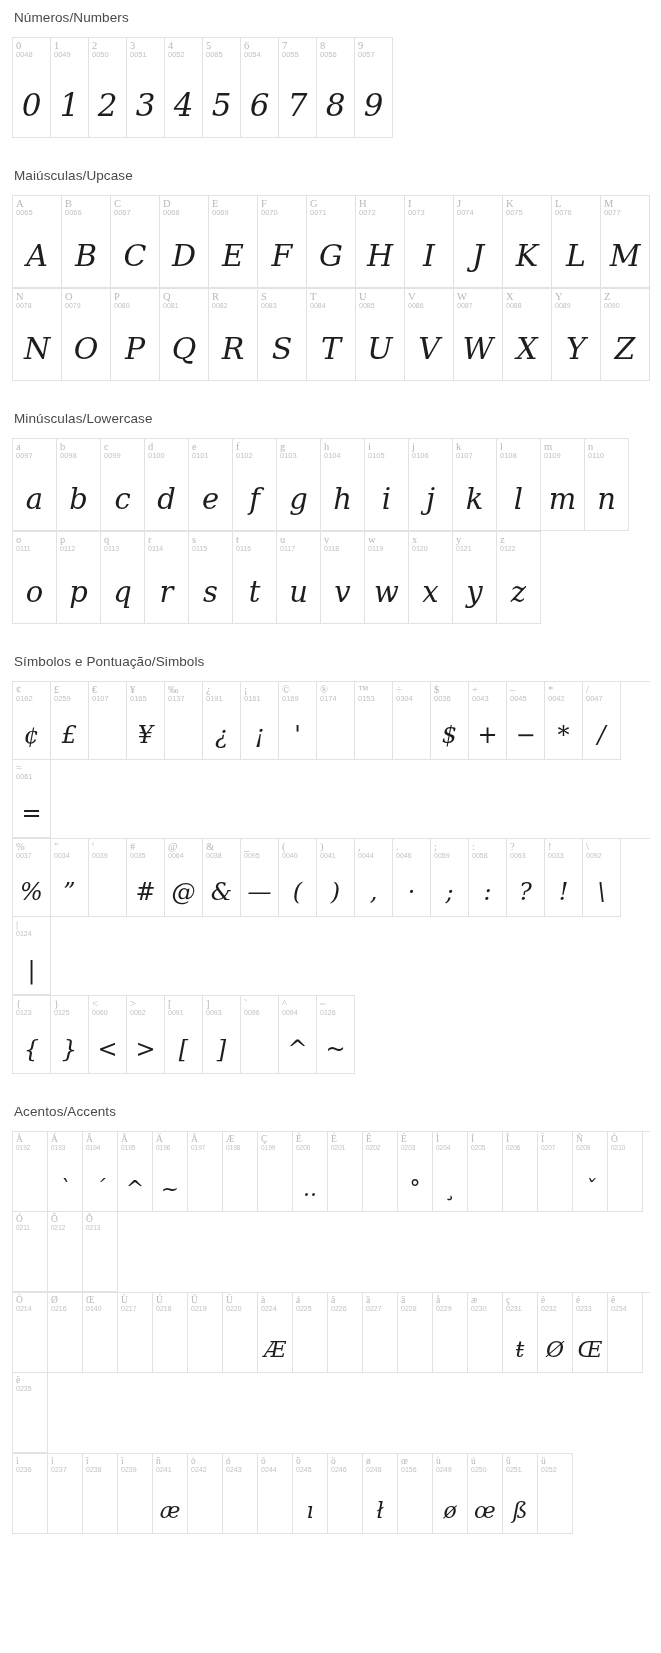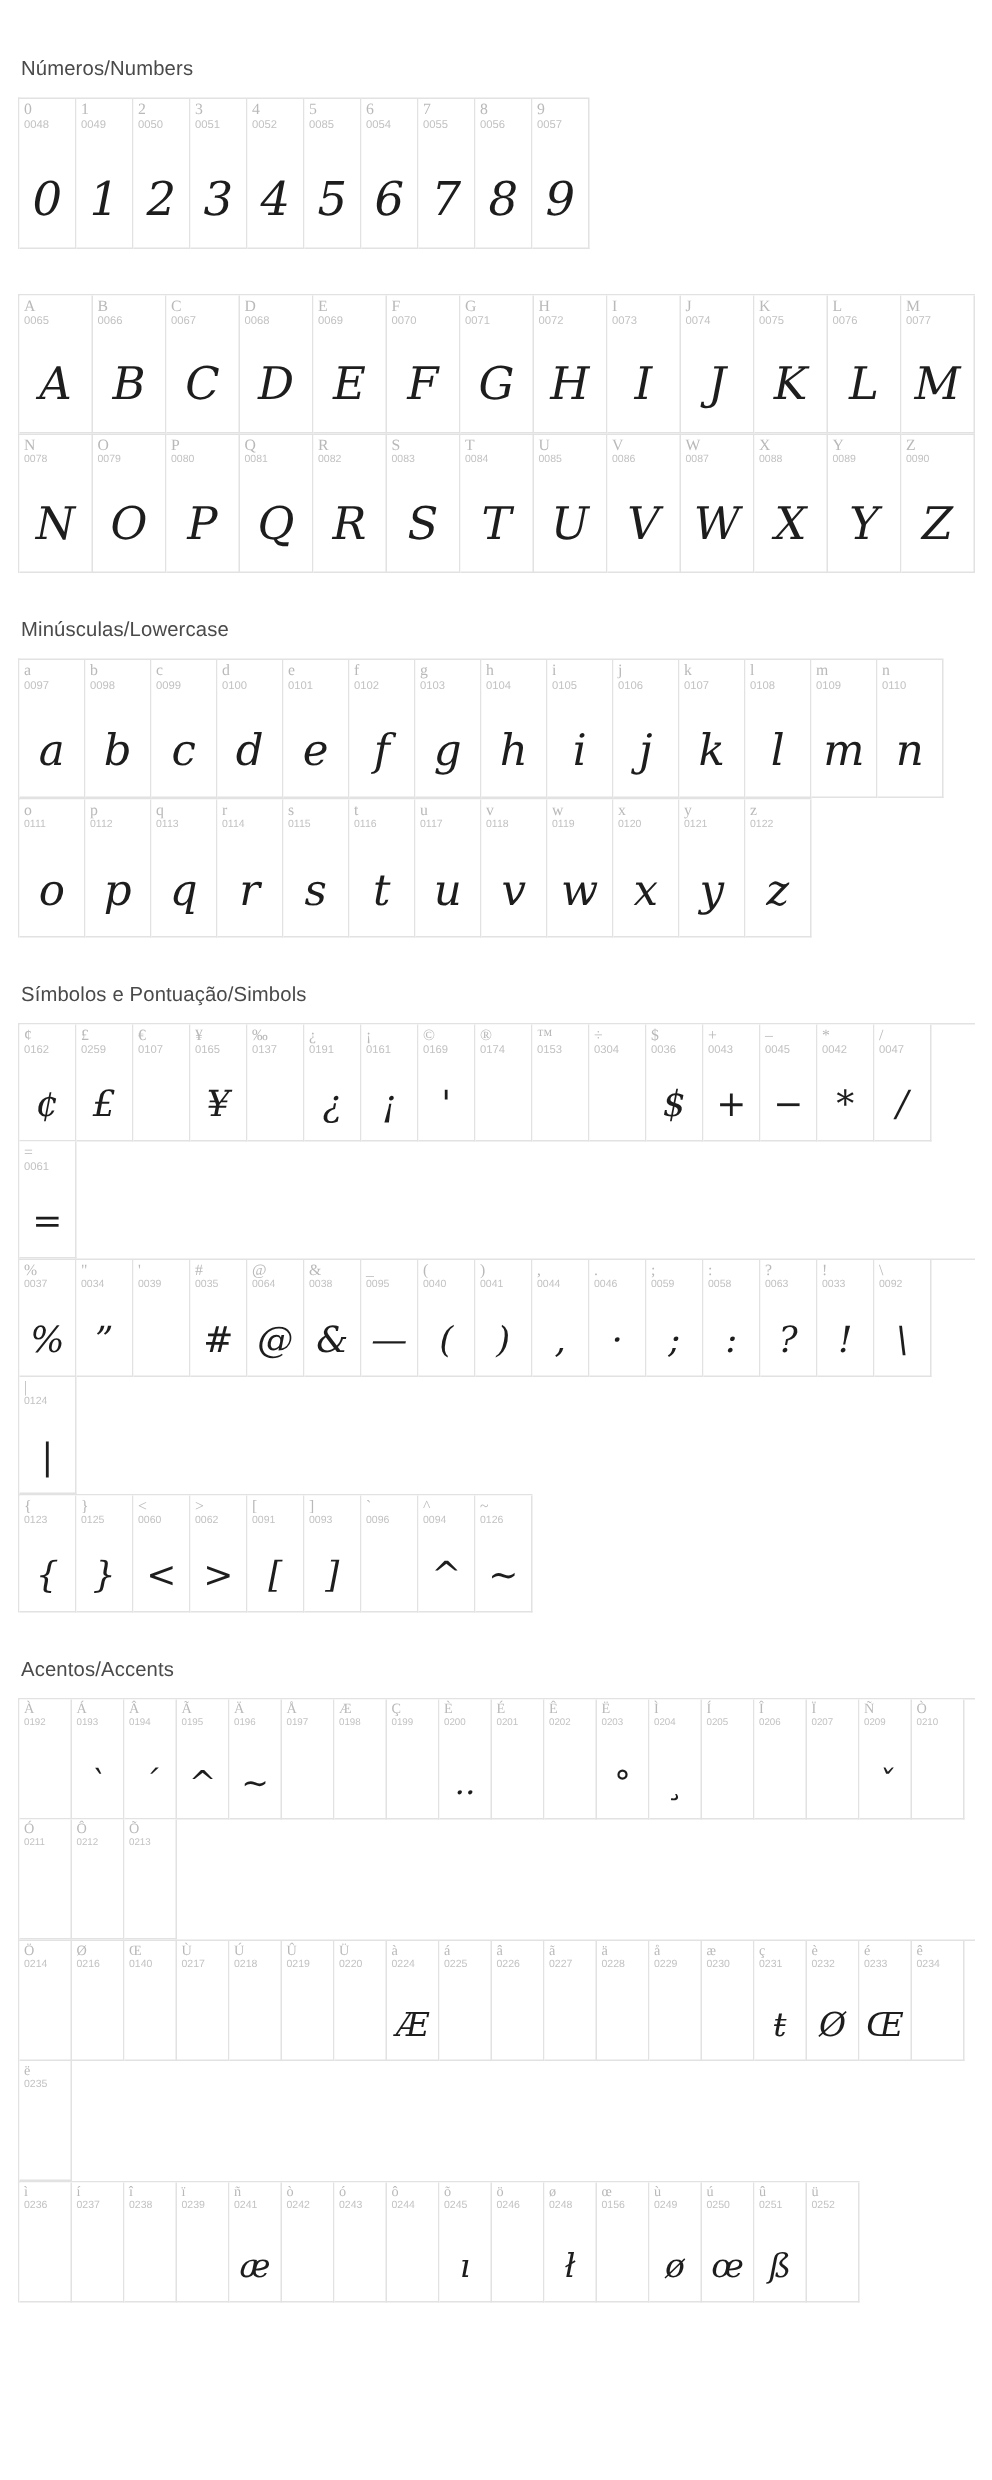--- a/index.html
+++ b/index.html
@@ -10,21 +10,21 @@
     -webkit-font-smoothing:antialiased;
   }
   .page{padding:10px 12px 20px 12px;box-sizing:border-box;width:661px;}
   .section-title{
     font-size:13.5px;
     color:#4a4a4a;
     font-weight:400;
     margin:0 0 12px 2px;
     letter-spacing:.1px;
   }
-  .section{margin-bottom:30px;margin-top:28px;}
+  .section{margin-bottom:30px;}
   .grid{
     display:flex;
     flex-wrap:wrap;
     border-left:1px solid #e2e2e2;
     border-top:1px solid #e2e2e2;
     width:max-content;
     max-width:637px;
   }
   .cell{
     box-sizing:border-box;
@@ -134,20 +134,21 @@
             <span class="glyph">8</span>
           </div>
           <div class="cell">
             <span class="chr">9</span>
             <span class="code">0057</span>
             <span class="glyph">9</span>
           </div>
         </div>
       </div>
       <div class="section">
+        <div class="section-title">Maiúsculas/Upcase</div>
         <div class="grid g-upper">
           <div class="cell">
             <span class="chr">A</span>
             <span class="code">0065</span>
             <span class="glyph">A</span>
           </div>
           <div class="cell">
             <span class="chr">B</span>
             <span class="code">0066</span>
             <span class="glyph">B</span>

